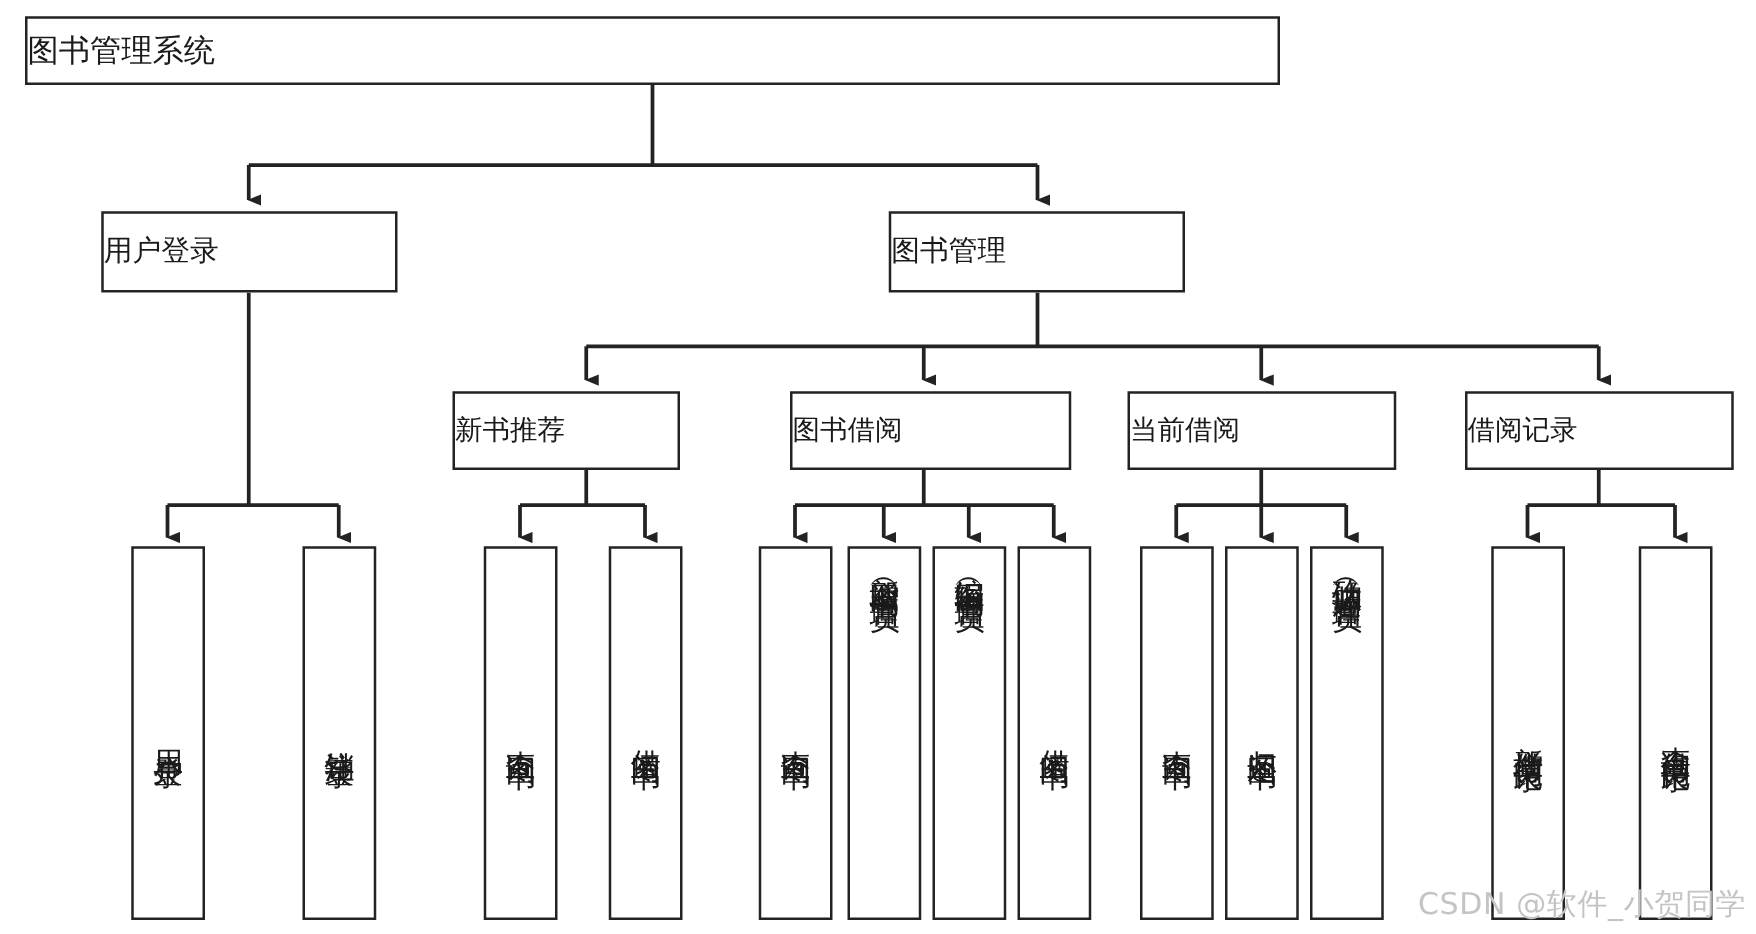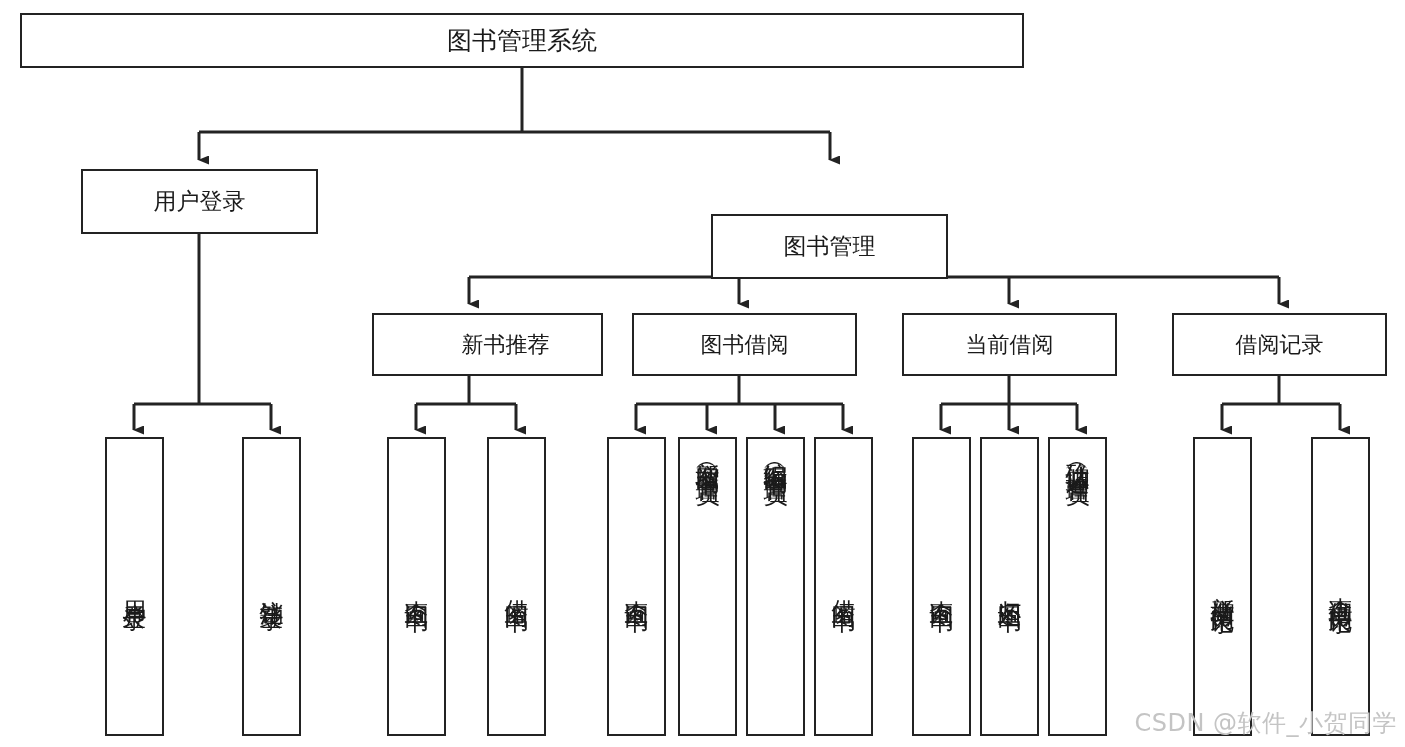--- a/index.html
+++ b/index.html
@@ -25,21 +25,21 @@
     height: 747px;
     pointer-events: none;
   }
   .node {
     position: absolute;
     box-sizing: border-box;
     background: #ffffff;
     border: 2px solid #232323;
     display: flex;
     align-items: center;
-    justify-content: center;
+    justify-content: flex-start;
     z-index: 2;
   }
   .node .lbl {
     color: #1a1a1a;
     line-height: 1.18;
     text-align: center;
     white-space: nowrap;
   }
   .node.root .lbl { font-size: 25px; }
   .node.lvl2 .lbl { font-size: 23px; }
@@ -130,25 +130,25 @@
     </g>
   </svg>
 
   <div class="node root" style="left:20px; top:13px; width:1004px; height:55px;">
     <span class="lbl">图书管理系统</span>
   </div>
 
   <div class="node lvl2" style="left:81px; top:169px; width:237px; height:65px;">
     <span class="lbl">用户登录</span>
   </div>
-  <div class="node lvl2" style="left:711px; top:169px; width:237px; height:65px;margin-top:45px;">
+  <div class="node lvl2" style="left:711px; top:169px; width:237px; height:65px;">
     <span class="lbl">图书管理</span>
   </div>
 
-  <div class="node lvl3" style="left:372px; top:313px; width:231px; height:63px;padding-left:36px;">
+  <div class="node lvl3" style="left:362px; top:313px; width:182px; height:63px;">
     <span class="lbl">新书推荐</span>
   </div>
   <div class="node lvl3" style="left:632px; top:313px; width:225px; height:63px;">
     <span class="lbl">图书借阅</span>
   </div>
   <div class="node lvl3" style="left:1172px; top:313px; width:215px; height:63px;">
     <span class="lbl">借阅记录</span>
   </div>
   <div class="node lvl3" style="left:902px; top:313px; width:215px; height:63px;">
     <span class="lbl">当前借阅</span>

